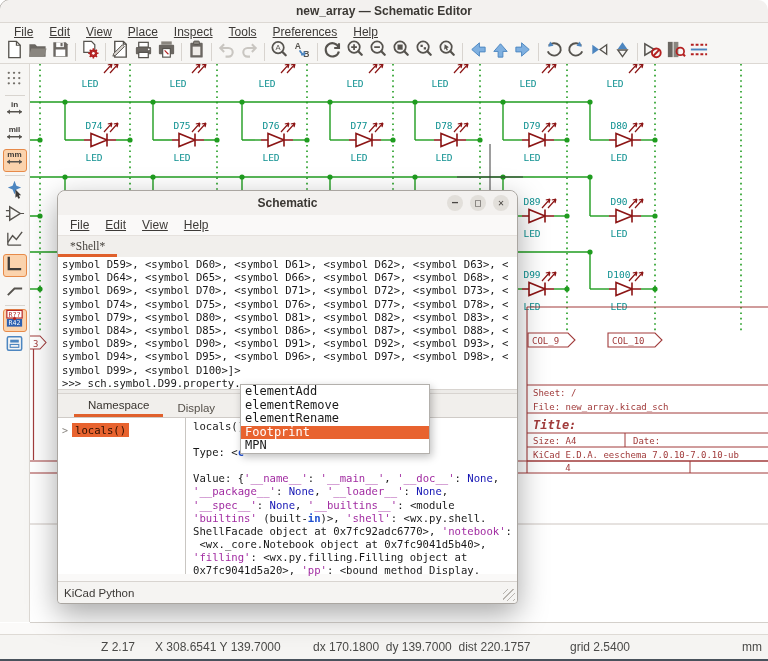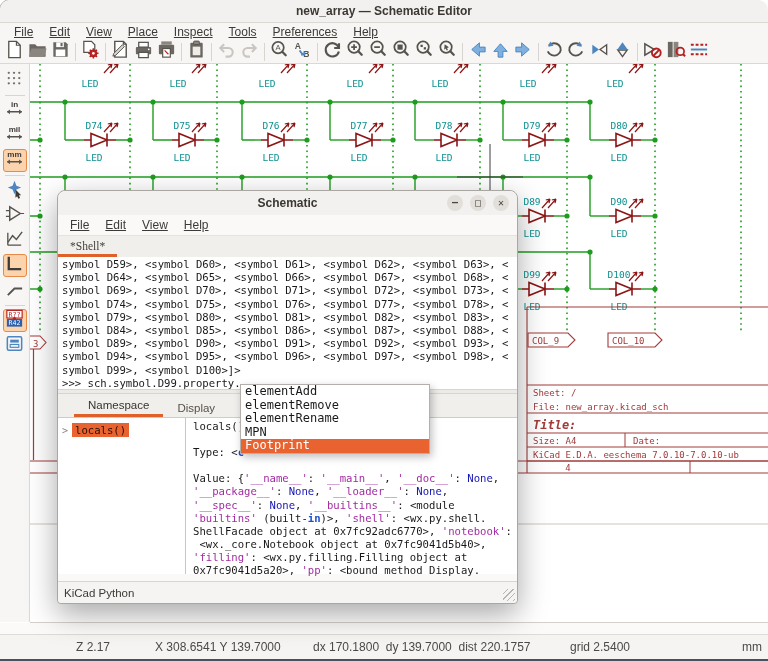--- a/index.html
+++ b/index.html
@@ -693,21 +693,21 @@
         <text x="603" y="380" fill="#a13b3b" font-size="9" font-family="&quot;DejaVu Sans Mono&quot;,monospace" text-anchor="start">Date:</text>
         <text x="503" y="394" fill="#a13b3b" font-size="9" font-family="&quot;DejaVu Sans Mono&quot;,monospace" text-anchor="start">KiCad E.D.A.  eeschema 7.0.10-7.0.10-ub</text>
         <text x="538" y="407" fill="#a13b3b" font-size="9" font-family="&quot;DejaVu Sans Mono&quot;,monospace" text-anchor="middle">4</text>
         <line x1="460" y1="80" x2="460" y2="147" stroke="#3c3c3c" stroke-width="1"></line>
         <line x1="427" y1="113" x2="493" y2="113" stroke="#3c3c3c" stroke-width="1"></line>
       </svg>
     </div>
 
   <div id="statusgap"></div>
   <div id="statusbar">
-      <span style="left: 76px;">Z 2.17</span>
+      <span style="left: 101px;">Z 2.17</span>
       <span style="left: 155px;">X 308.6541 Y 139.7000</span>
       <span style="left: 313px;">dx 170.1800  dy 139.7000  dist 220.1757</span>
       <span style="left: 570px;">grid 2.5400</span>
       <span style="left: 742px;">mm</span>
     </div>
   <div id="bottomedge"></div>
 
   <div id="kip">
     <div id="kip-title">
       <span>Schematic</span>
@@ -745,17 +745,17 @@
     <div id="kip-status">
       <span>KiCad Python</span>
       <div id="kip-grip"></div>
     </div>
   </div>
 
   <div id="popup">
       <div class="pop-item">elementAdd</div>
       <div class="pop-item">elementRemove</div>
       <div class="pop-item">elementRename</div>
+      <div class="pop-item sel">Footprint</div>
       <div class="pop-item">MPN</div>
-      <div class="pop-item sel">Footprint</div>
     </div>
 
 </div>
 
 </body></html>

